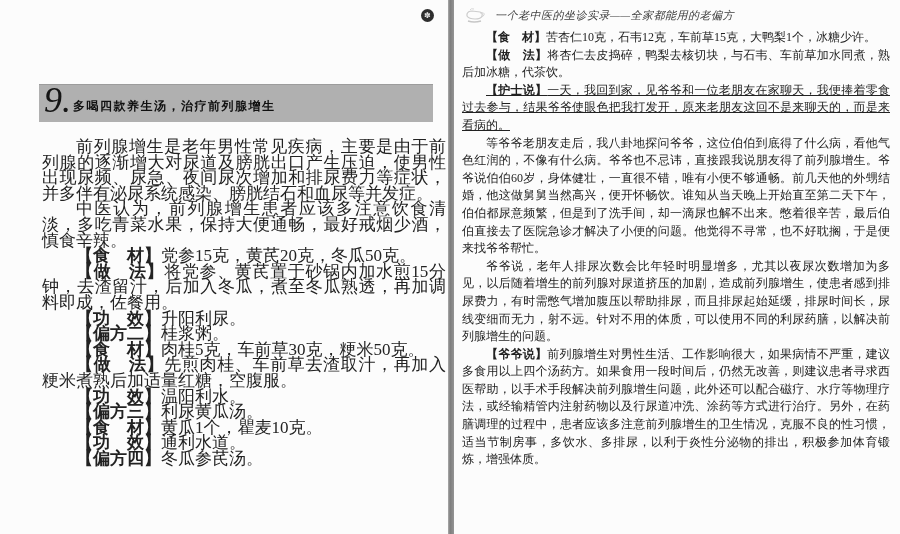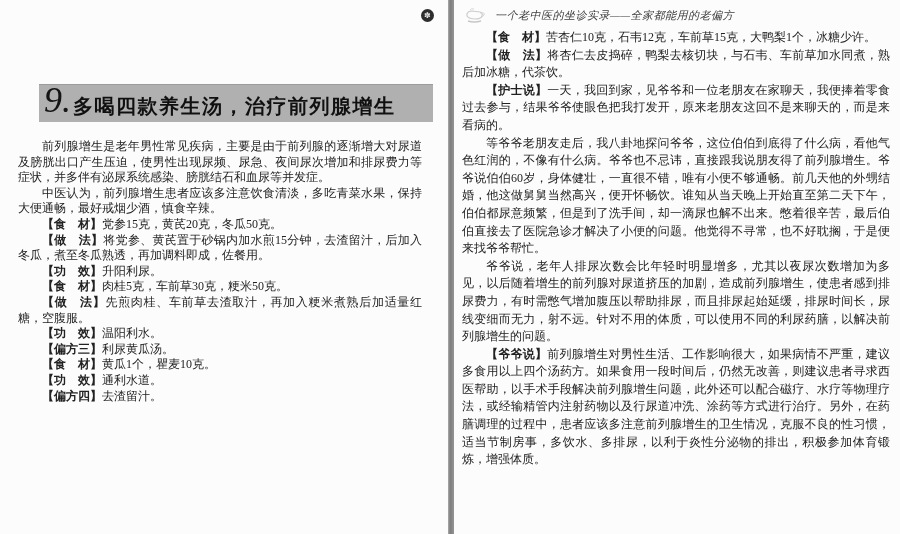--- a/index.html
+++ b/index.html
@@ -26,25 +26,25 @@
     position:absolute;left:39px;top:84px;width:394px;height:38px;
     background:#b0b0b0;box-shadow:inset 0 1px 0 #9c9c9c;
     display:flex;align-items:center;overflow:visible;
   }
   .sec-num{
     font-family:"Liberation Serif", serif;font-style:italic;
     font-size:36px;line-height:1;color:#151515;margin:-6px 2px 0 5px;
   }
   .sec-title{
     font-family:"Liberation Sans", sans-serif;font-weight:bold;
-    font-size:20px;color:#101010;letter-spacing:1.5px;margin-top:7px;
+    font-size:12px;color:#101010;letter-spacing:1.5px;margin-top:7px;
   }
   .lp-body{
-    position:absolute;left:18px;top:139px;width:404px;
-    font-size:12px;line-height:15.6px;color:#222;text-align:justify;
+    position:absolute;left:42px;top:139px;width:404px;
+    font-size:17px;line-height:15.6px;color:#222;text-align:justify;
   }
   .lp-body p, .rp-body p{margin:0;text-indent:2em;}
   .lbl{font-weight:bold;}
   .gap{margin-top:13px;}
 
   
   .gutter{
     position:absolute;left:448px;top:0;width:6px;height:534px;
     background:linear-gradient(to right,#ababab,#7d7d7d 35%,#949494);
   }
@@ -54,21 +54,21 @@
   .rp-header{
     position:absolute;left:8px;top:5px;
     display:flex;align-items:center;gap:7px;
     font-size:11px;color:#3c3c3c;font-style:italic;letter-spacing:0.5px;
   }
   .sketch{flex:0 0 auto;opacity:0.75;}
   .rp-body{
     position:absolute;left:8px;top:29px;width:428px;
     font-size:12px;line-height:17.6px;color:#222;text-align:justify;
   }
-  .mt14{margin-top:14px;}
+  .mt14{margin-top:14px;text-decoration:underline;}
   .mt8{margin-top:8px;}
 </style>
 </head>
 <body>
 
 <div class="spread">
 
   <div class="page-left">
     <div class="lp-header">
       <span class="stamp">✽</span>
@@ -80,29 +80,30 @@
     </div>
 
     <div class="lp-body">
       <p>前列腺增生是老年男性常见疾病，主要是由于前列腺的逐渐增大对尿道及膀胱出口产生压迫，使男性出现尿频、尿急、夜间尿次增加和排尿费力等症状，并多伴有泌尿系统感染、膀胱结石和血尿等并发症。</p>
       <p>中医认为，前列腺增生患者应该多注意饮食清淡，多吃青菜水果，保持大便通畅，最好戒烟少酒，慎食辛辣。</p>
 
       <p><span class="lbl">【食　材】</span><span>党参15克，黄芪20克，冬瓜50克。</span></p>
       <p><span class="lbl">【做　法】</span><span>将党参、黄芪置于砂锅内加水煎15分钟，去渣留汁，后加入冬瓜，煮至冬瓜熟透，再加调料即成，佐餐用。</span></p>
       <p><span class="lbl">【功　效】</span><span>升阳利尿。</span></p>
 
+      <p class="gap"><span class="lbl">【偏方二】</span><span>桂浆粥。</span></p>
       <p><span class="lbl">【食　材】</span><span>肉桂5克，车前草30克，粳米50克。</span></p>
       <p><span class="lbl">【做　法】</span><span>先煎肉桂、车前草去渣取汁，再加入粳米煮熟后加适量红糖，空腹服。</span></p>
       <p><span class="lbl">【功　效】</span><span>温阳利水。</span></p>
 
       <p class="gap"><span class="lbl">【偏方三】</span><span>利尿黄瓜汤。</span></p>
       <p><span class="lbl">【食　材】</span><span>黄瓜1个，瞿麦10克。</span></p>
       <p><span class="lbl">【功　效】</span><span>通利水道。</span></p>
 
-      <p class="gap"><span class="lbl">【偏方四】</span><span>去渣留汁。</span></p>
+      <p class="gap"><span class="lbl">【偏方四】</span><span>冬瓜参芪汤。</span></p>
     </div>
   </div>
 
   <div class="gutter"></div>
 
   <div class="page-right">
     <div class="rp-header">
       <svg class="sketch" width="26" height="20" viewBox="0 0 26 20">
         <path d="M5 9 Q6 6 10 6 L18 7 Q21 8 20 11 Q19 14 13 14 Q7 14 5 11 Z" fill="none" stroke="#bdbdbd" stroke-width="1.2"></path>
         <path d="M18 8 Q23 7 22 10 Q21 12 19 12" fill="none" stroke="#c4c4c4" stroke-width="1"></path>

